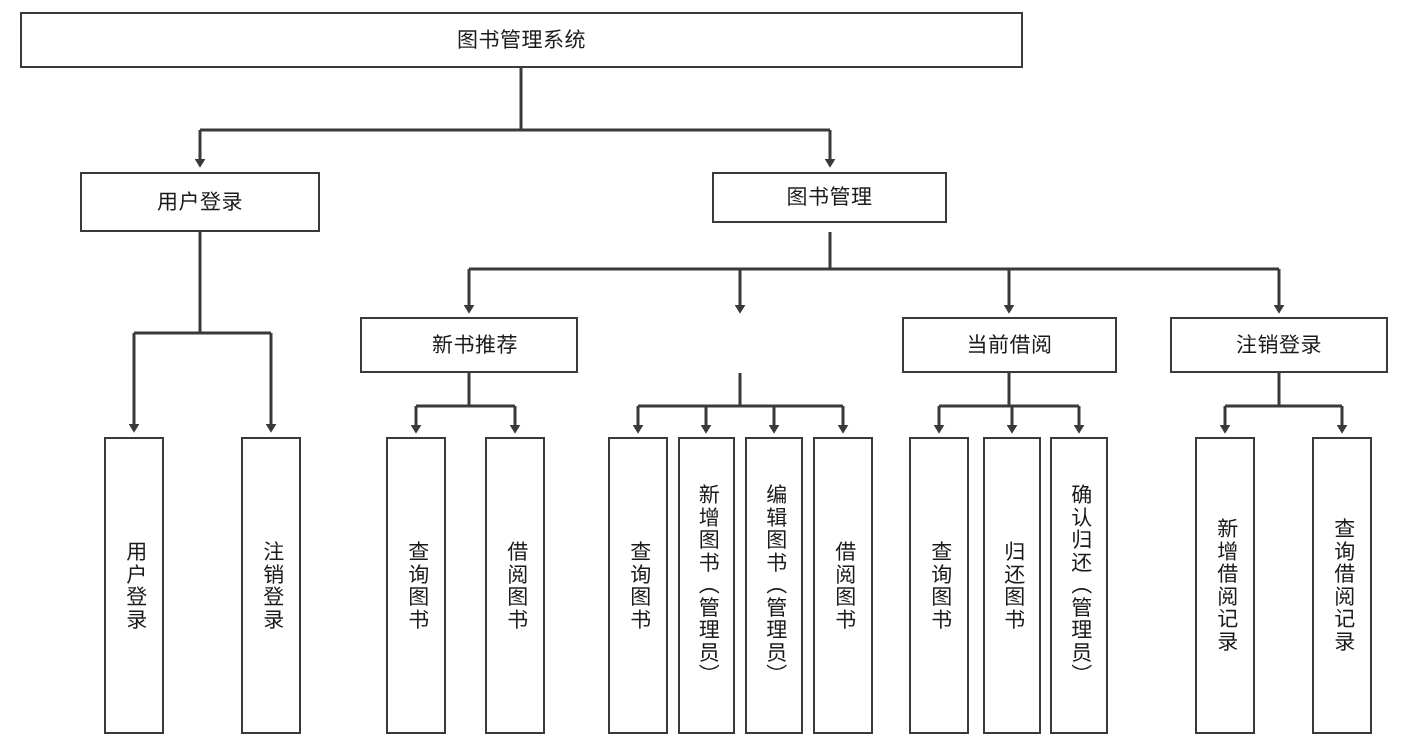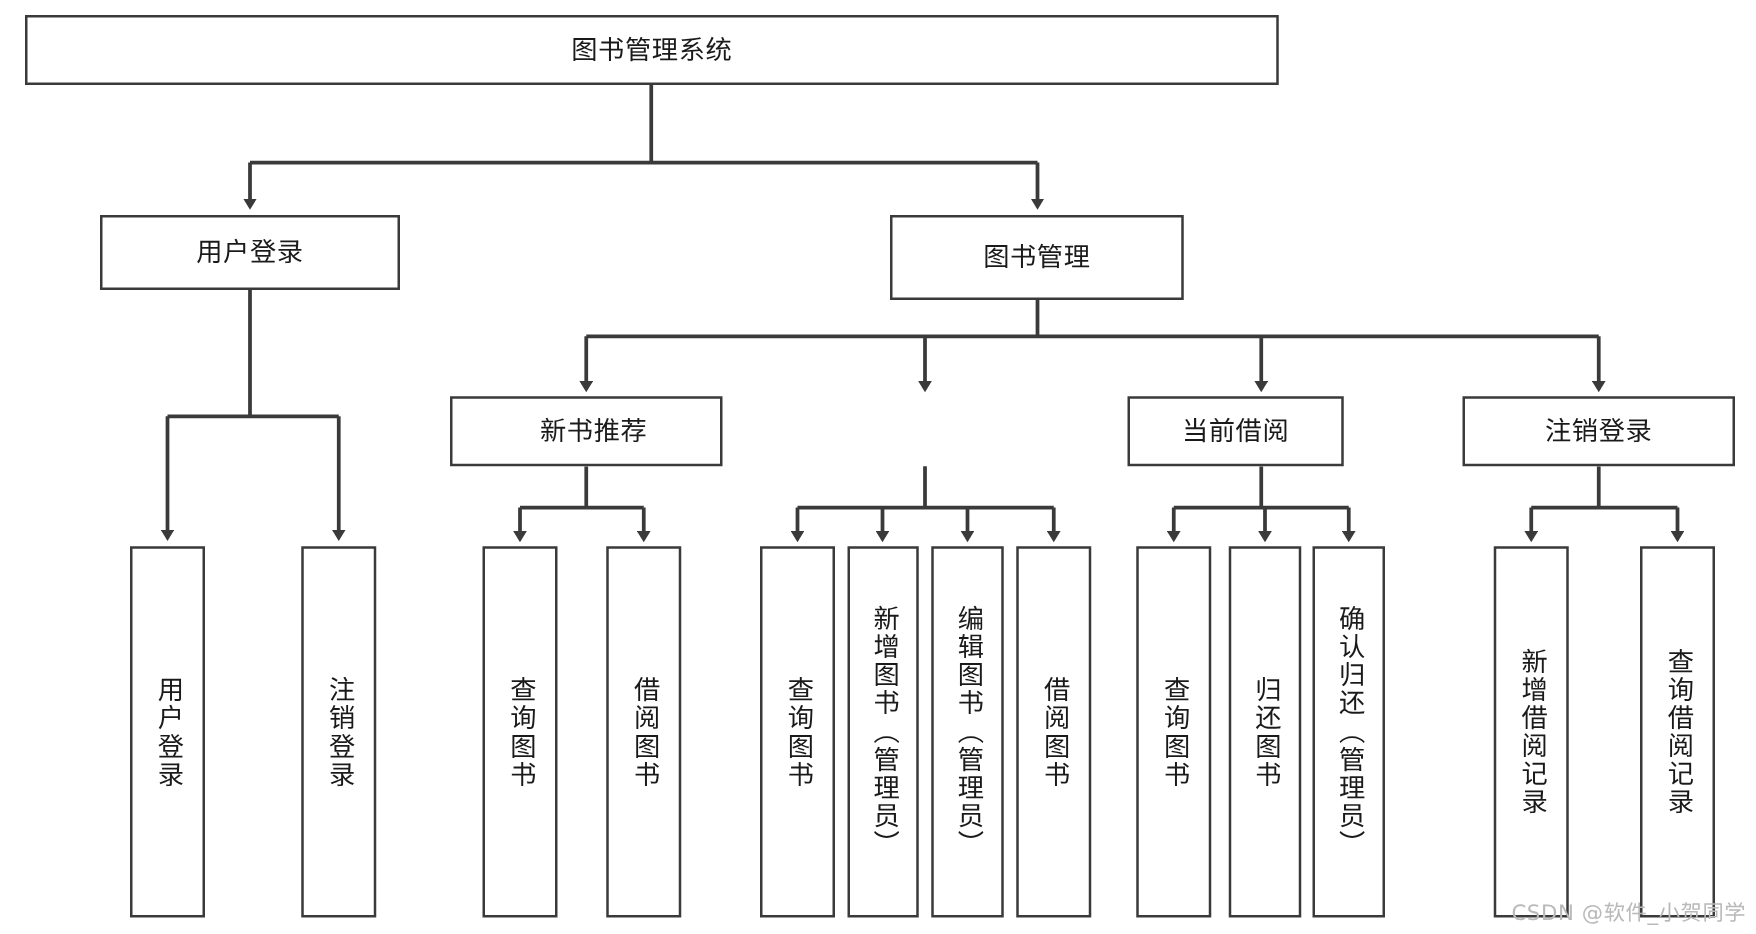--- a/index.html
+++ b/index.html
@@ -130,28 +130,28 @@
     </g>
   </svg>
 
   <div class="node h root" style="left: 20px; top: 12px; width: 1003px; height: 56px;">
     <span class="label">图书管理系统</span>
   </div>
 
   <div class="node h" style="left: 80px; top: 172px; width: 240px; height: 60px;">
     <span class="label">用户登录</span>
   </div>
-  <div class="node h" style="left: 712px; top: 172px; width: 235px; height: 68px;">
+  <div class="node h" style="left: 712px; top: 172px; width: 235px; height: 51px;">
     <span class="label">图书管理</span>
   </div>
 
   <div class="node h" style="left: 360px; top: 317px; width: 218px; height: 56px; padding-left: 12px;">
     <span class="label">新书推荐</span>
   </div>
-  <div class="node h" style="left: 902px; top: 317px; width: 173px; height: 56px;">
+  <div class="node h" style="left: 902px; top: 317px; width: 215px; height: 56px;">
     <span class="label">当前借阅</span>
   </div>
   <div class="node h" style="left: 1170px; top: 317px; width: 218px; height: 56px;">
     <span class="label">注销登录</span>
   </div>
 
   <div class="node v" style="left: 104px; top: 437px; width: 60px; height: 297px;">
     <span class="label">用户登录</span>
   </div>
   <div class="node v" style="left: 241px; top: 437px; width: 60px; height: 297px;">
@@ -188,14 +188,13 @@
     <span class="label">确认归还（管理员）</span>
   </div>
 
   <div class="node v" style="left: 1195px; top: 437px; width: 60px; height: 297px;">
     <span class="label">新增借阅记录</span>
   </div>
   <div class="node v" style="left: 1312px; top: 437px; width: 60px; height: 297px;">
     <span class="label">查询借阅记录</span>
   </div>
 
-  <div id="watermark">CSDN @软件_小贺同学</div>
 </div>
 
 </body></html>

